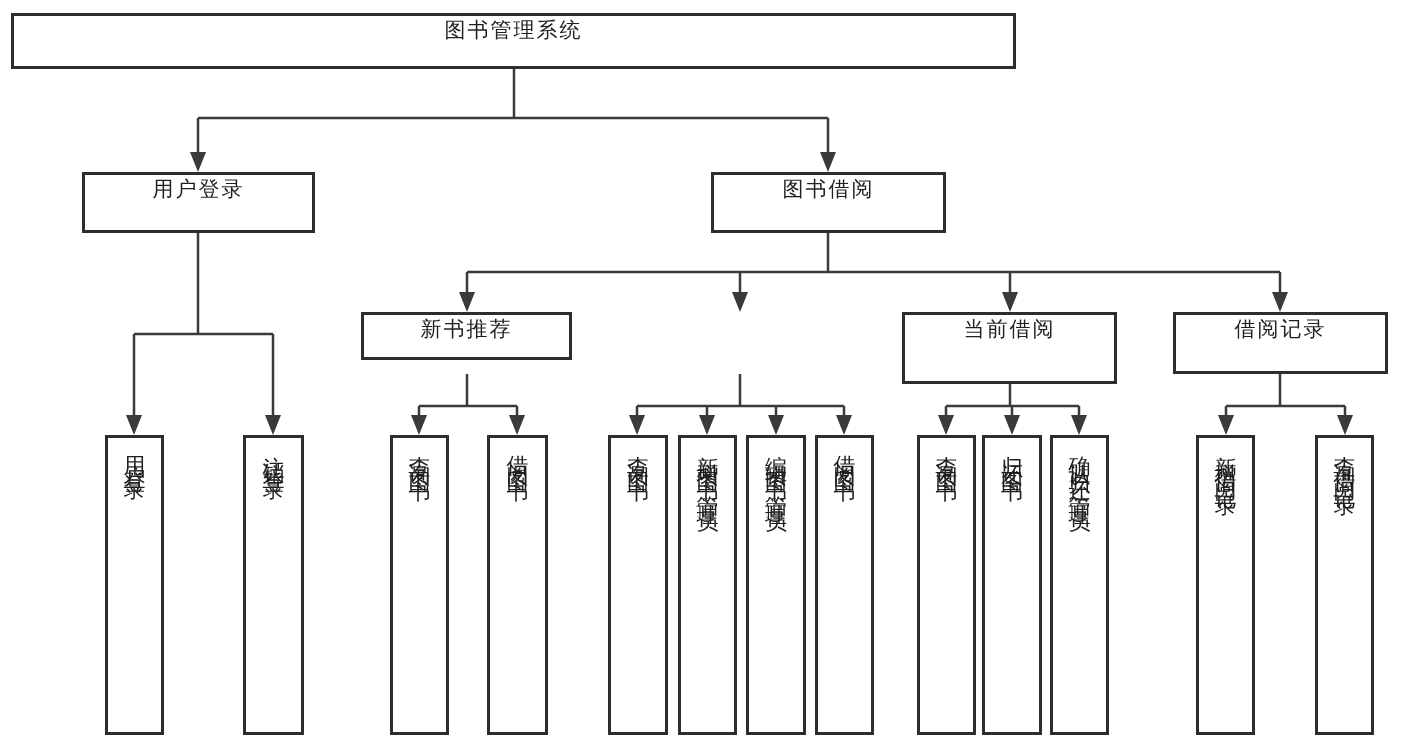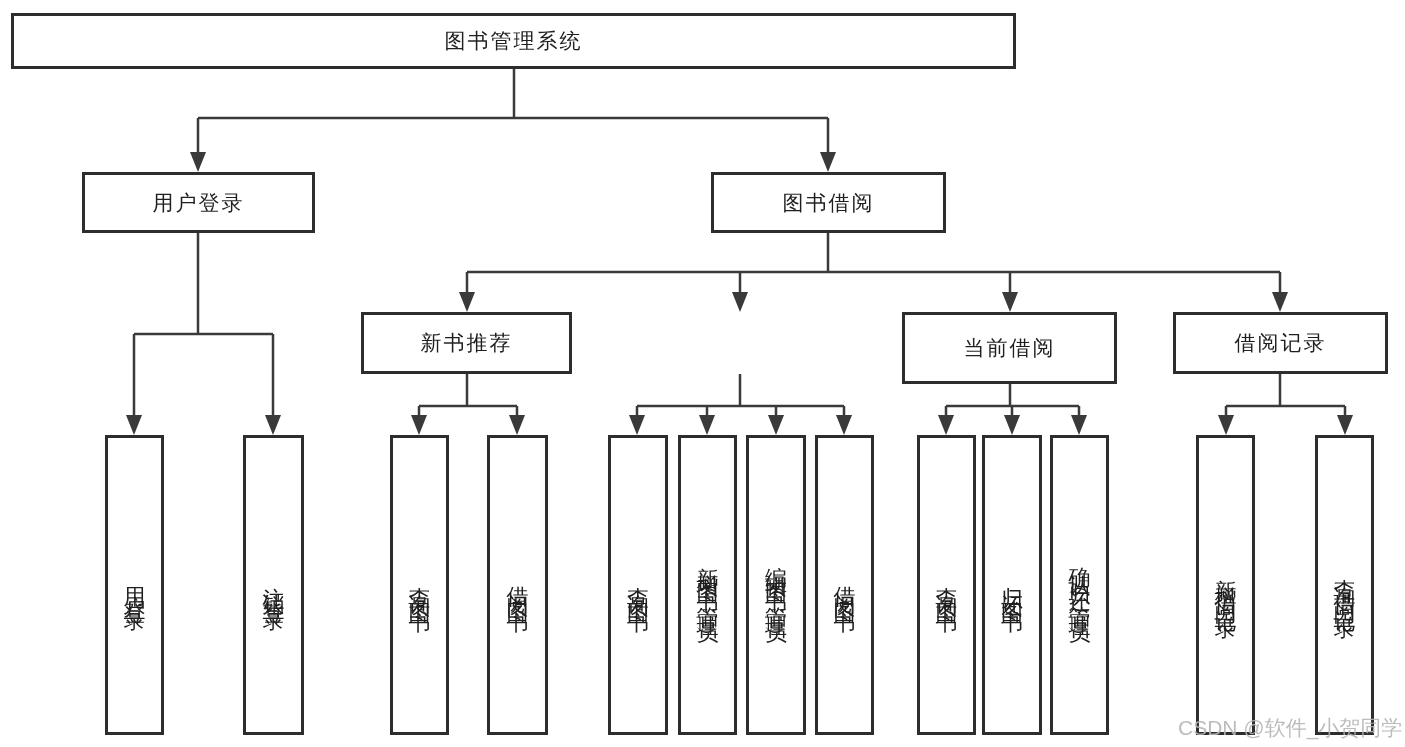--- a/index.html
+++ b/index.html
@@ -5,21 +5,21 @@
 <style>
   html,body { margin:0; padding:0; background:#ffffff; }
   body { font-family: "Liberation Sans", "DejaVu Sans", sans-serif; }
   #stage {
     position:relative; width:1405px; height:747px; background:#ffffff; overflow:hidden;
   }
   #connectors { position:absolute; left:0; top:0; z-index:1; }
   .box {
     position:absolute; z-index:2; box-sizing:border-box;
     border:3px solid #2d2d2d; background:#ffffff; color:#1f1f1f;
-    display:flex; align-items:center; justify-content:center;
+    display:flex; justify-content:center;
   }
   .box.h .lbl { font-size:21px; letter-spacing:2px; white-space:nowrap; }
   .box.v .lbl {
     writing-mode:vertical-rl; -webkit-writing-mode:vertical-rl;
     text-orientation:mixed; -webkit-text-orientation:mixed;
     font-size:22px; letter-spacing:8px; line-height:1;
   }
   #watermark {
     position:absolute; z-index:3; left:1178px; top:716px; width:226px;
     font-size:21px; line-height:24px; color:#b5b5b5; white-space:nowrap;
@@ -68,21 +68,21 @@
     <span class="lbl">图书管理系统</span>
   </div>
 
   <div class="box h" style="left:82px;top:172px;width:233px;height:61px">
     <span class="lbl">用户登录</span>
   </div>
   <div class="box h" style="left:711px;top:172px;width:235px;height:61px">
     <span class="lbl">图书借阅</span>
   </div>
 
-  <div class="box h" style="left:361px;top:312px;width:211px;height:62px">
+  <div class="box h" style="left:361px;top:312px;width:211px;height:48px">
     <span class="lbl">新书推荐</span>
   </div>
   <div class="box h" style="left:902px;top:312px;width:215px;height:72px">
     <span class="lbl">当前借阅</span>
   </div>
   <div class="box h" style="left:1173px;top:312px;width:215px;height:62px">
     <span class="lbl">借阅记录</span>
   </div>
 
   <div class="box v" style="left:105px;top:435px;width:59px;height:300px">
@@ -122,15 +122,14 @@
     <span class="lbl">确认归还（管理员）</span>
   </div>
 
   <div class="box v" style="left:1196px;top:435px;width:59px;height:300px">
     <span class="lbl">新增借阅记录</span>
   </div>
   <div class="box v" style="left:1315px;top:435px;width:59px;height:300px">
     <span class="lbl">查询借阅记录</span>
   </div>
 
-  <div id="watermark">CSDN @软件_小贺同学</div>
 
 </div>
 
 </body></html>

